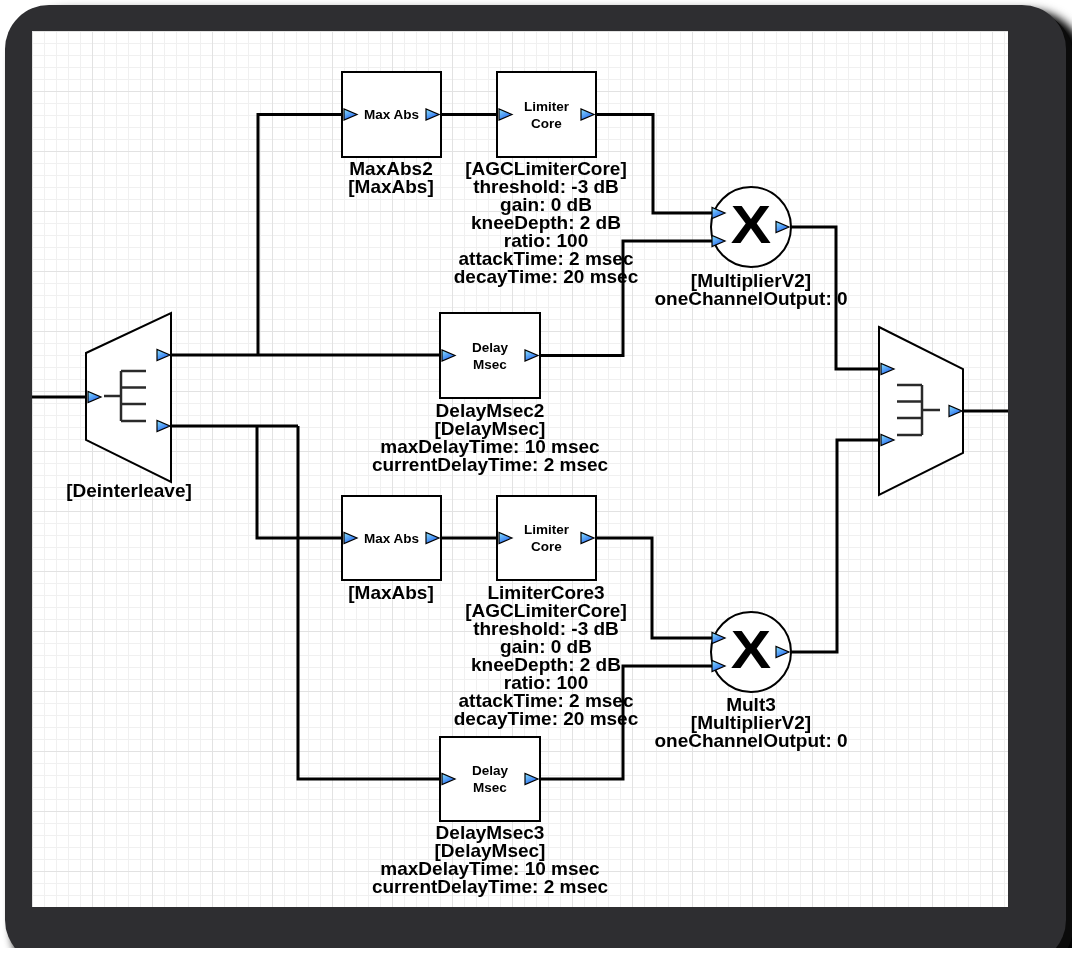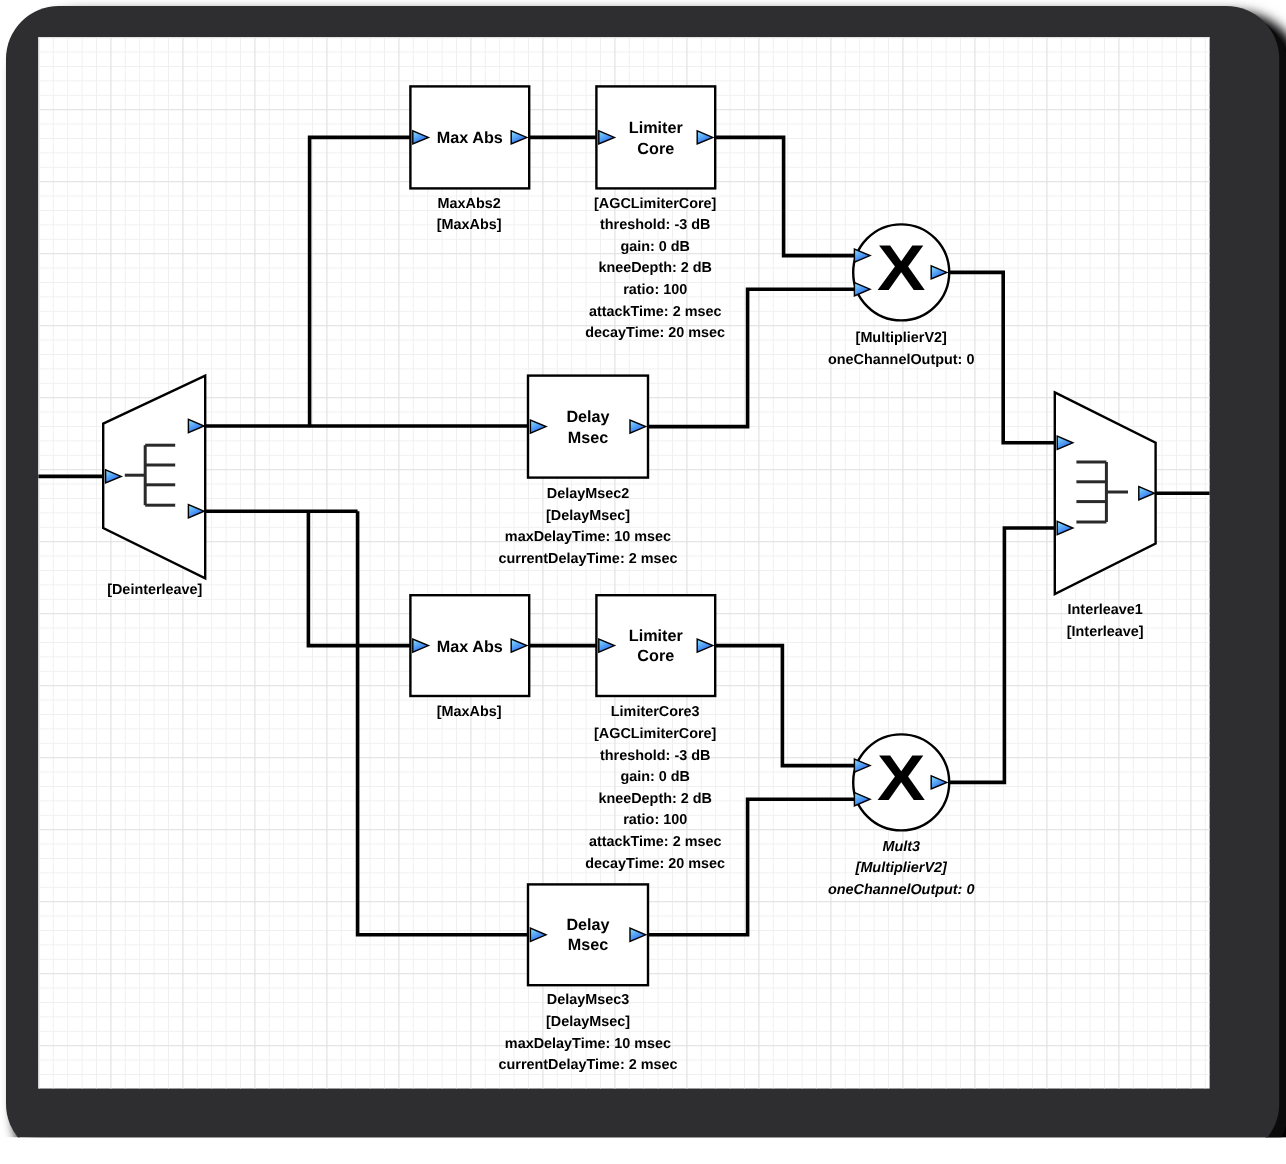--- a/index.html
+++ b/index.html
@@ -11,21 +11,21 @@
         background:#2e2e31;border-radius:44px;
         box-shadow:6px 7px 0 1px #0b0b0b, 12px 12px 10px 4px #000000;}
   .canvas{position:absolute;left:32px;top:31px;width:976px;height:876px;background-color:#ffffff;
         background-image:
           linear-gradient(#e2e2e2 1px,transparent 1px),
           linear-gradient(90deg,#e2e2e2 1px,transparent 1px),
           linear-gradient(#f0f0f0 1px,transparent 1px),
           linear-gradient(90deg,#f0f0f0 1px,transparent 1px);
         background-size:60px 60px,60px 60px,12px 12px,12px 12px;}
   svg.overlay{position:absolute;left:0;top:0;width:1072px;height:970px;}
-  .lbl{position:absolute;width:240px;text-align:center;font-size:12px;font-weight:700;
+  .lbl{position:absolute;width:240px;text-align:center;font-size:19px;font-weight:700;
        color:#000;line-height:18px;}
   .inlbl{position:absolute;display:flex;align-items:center;justify-content:center;
        font-size:13.5px;font-weight:700;color:#000;line-height:17px;text-align:center;}
   .inlbl>span{display:block;}
   .xsym{position:absolute;display:flex;align-items:center;justify-content:center;
        font-size:54px;font-weight:700;color:#000;transform:scaleX(1.12);}
 </style>
 </head>
 <body>
 
@@ -188,23 +188,19 @@
     <div>decayTime: 20 msec</div>
   </div>
 
   <div class="lbl" style="left:370px;top:824px;">
     <div>DelayMsec3</div>
     <div>[DelayMsec]</div>
     <div>maxDelayTime: 10 msec</div>
     <div>currentDelayTime: 2 msec</div>
   </div>
 
-  <div class="lbl" style="left:631px;top:696px;font-style:italic;">
+  <div class="lbl" style="left:631px;top:696px;">
     <div>Mult3</div>
     <div>[MultiplierV2]</div>
     <div>oneChannelOutput: 0</div>
   </div>
 
-  <div class="lbl" style="left:801px;top:499px;">
-    <div>Interleave1</div>
-    <div>[Interleave]</div>
-  </div>
 </div>
 
 </body></html>

